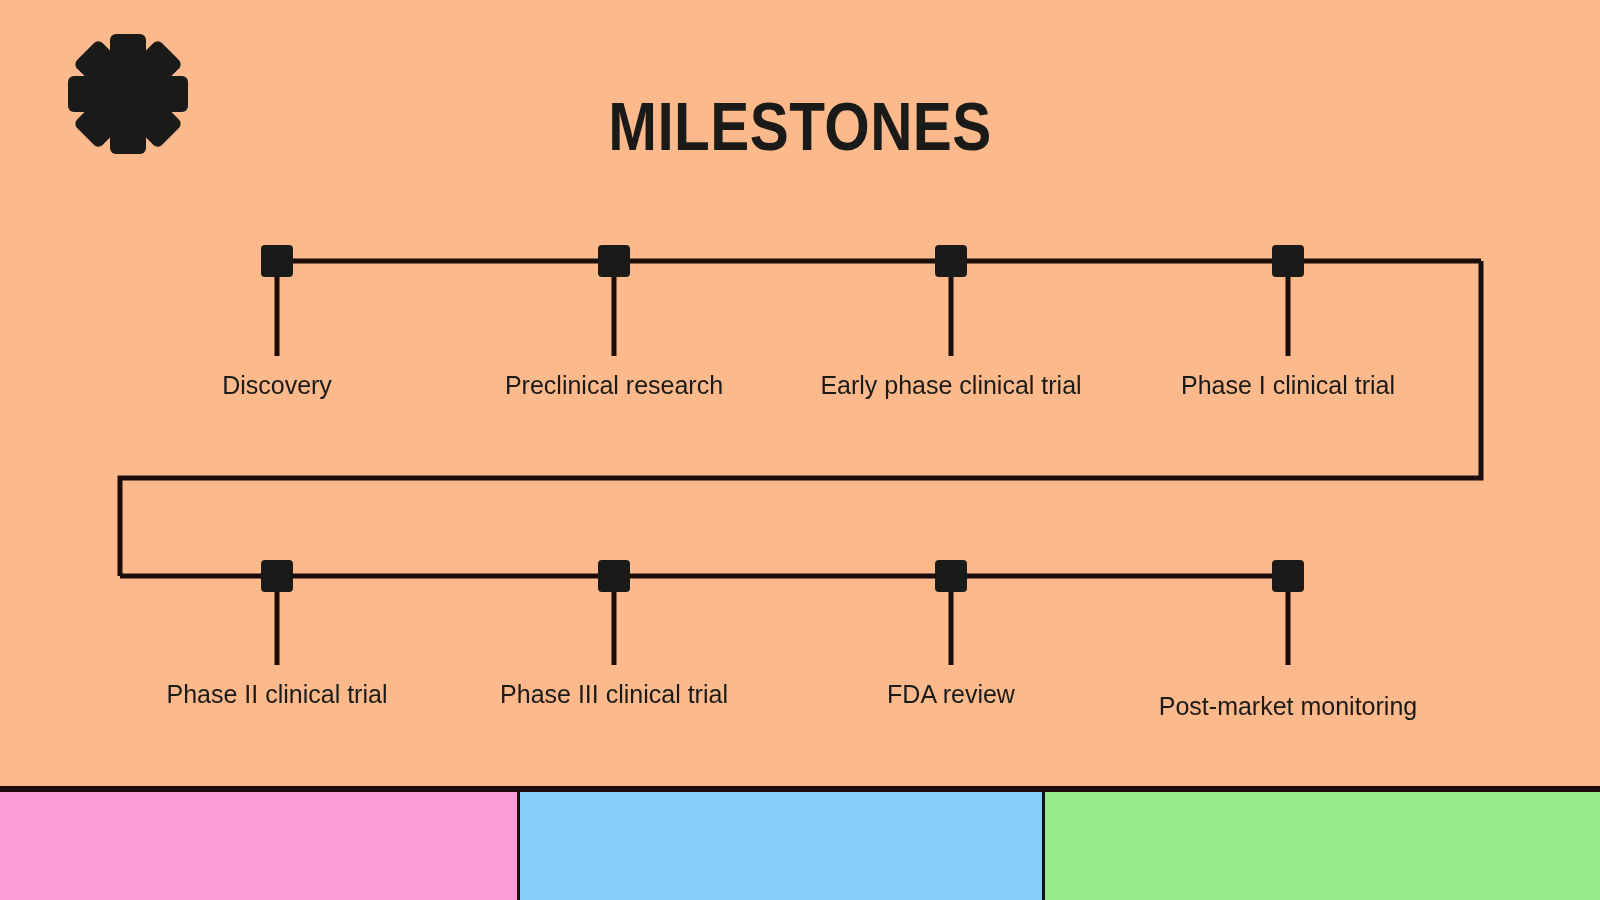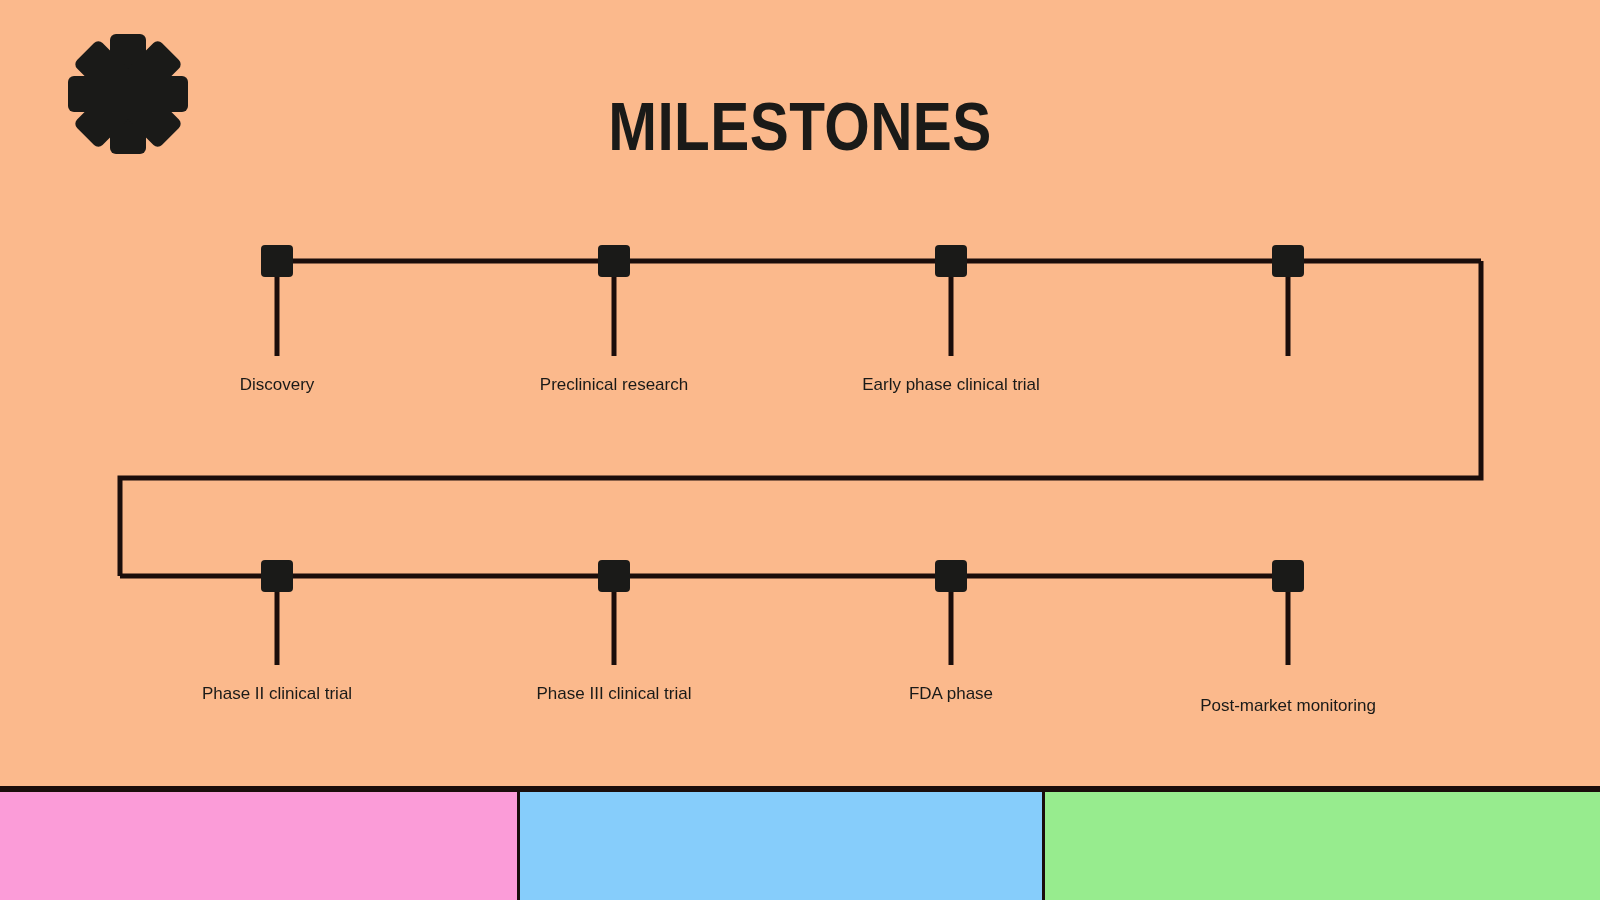--- a/index.html
+++ b/index.html
@@ -60,21 +60,21 @@
     width:1600px;
     height:790px;
     pointer-events:none;
   }
   #timeline * { pointer-events:auto; }
 
   
   .tl-label {
     position:absolute;
     color:#1A1A18;
-    font-size:17px;
+    font-size:25px;
     line-height:30px;
     font-weight:400;
     white-space:nowrap;
     transform:translateX(-50%);
     font-family:"Liberation Sans", sans-serif;
   }
 
   
   .bars {
     position:absolute;
@@ -140,24 +140,25 @@
       <rect x="261" y="560" width="32" height="32" rx="4" fill="#1A1A18"></rect>
       <rect x="598" y="560" width="32" height="32" rx="4" fill="#1A1A18"></rect>
       <rect x="935" y="560" width="32" height="32" rx="4" fill="#1A1A18"></rect>
       <rect x="1272" y="560" width="32" height="32" rx="4" fill="#1A1A18"></rect>
     </g>
   </svg>
 
   <div class="tl-label" style="left:277px;  top:370px;">Discovery</div>
   <div class="tl-label" style="left:951px;  top:370px;">Early phase clinical trial</div>
   <div class="tl-label" style="left:614px;  top:370px;">Preclinical research</div>
+  <div class="tl-label" style="left:1288px; top:370px;">Phase I clinical trial</div>
 
   <div class="tl-label" style="left:277px;  top:679px;">Phase II clinical trial</div>
   <div class="tl-label" style="left:614px;  top:679px;">Phase III clinical trial</div>
-  <div class="tl-label" style="left:951px;  top:679px;">FDA phase</div>
+  <div class="tl-label" style="left:951px;  top:679px;">FDA review</div>
   <div class="tl-label" style="left:1288px; top:679px;margin-top:12px;">Post-market monitoring</div>
 
   <div class="bars">
     <div class="bar" style="background: rgb(251, 156, 216); width: 520px;"></div>
     <div class="bar" style="background: rgb(134, 205, 251); width: 525px;"></div>
     <div class="bar" style="background: rgb(151, 236, 142); width: 555px;"></div>
   </div>
 
 </div>
 

